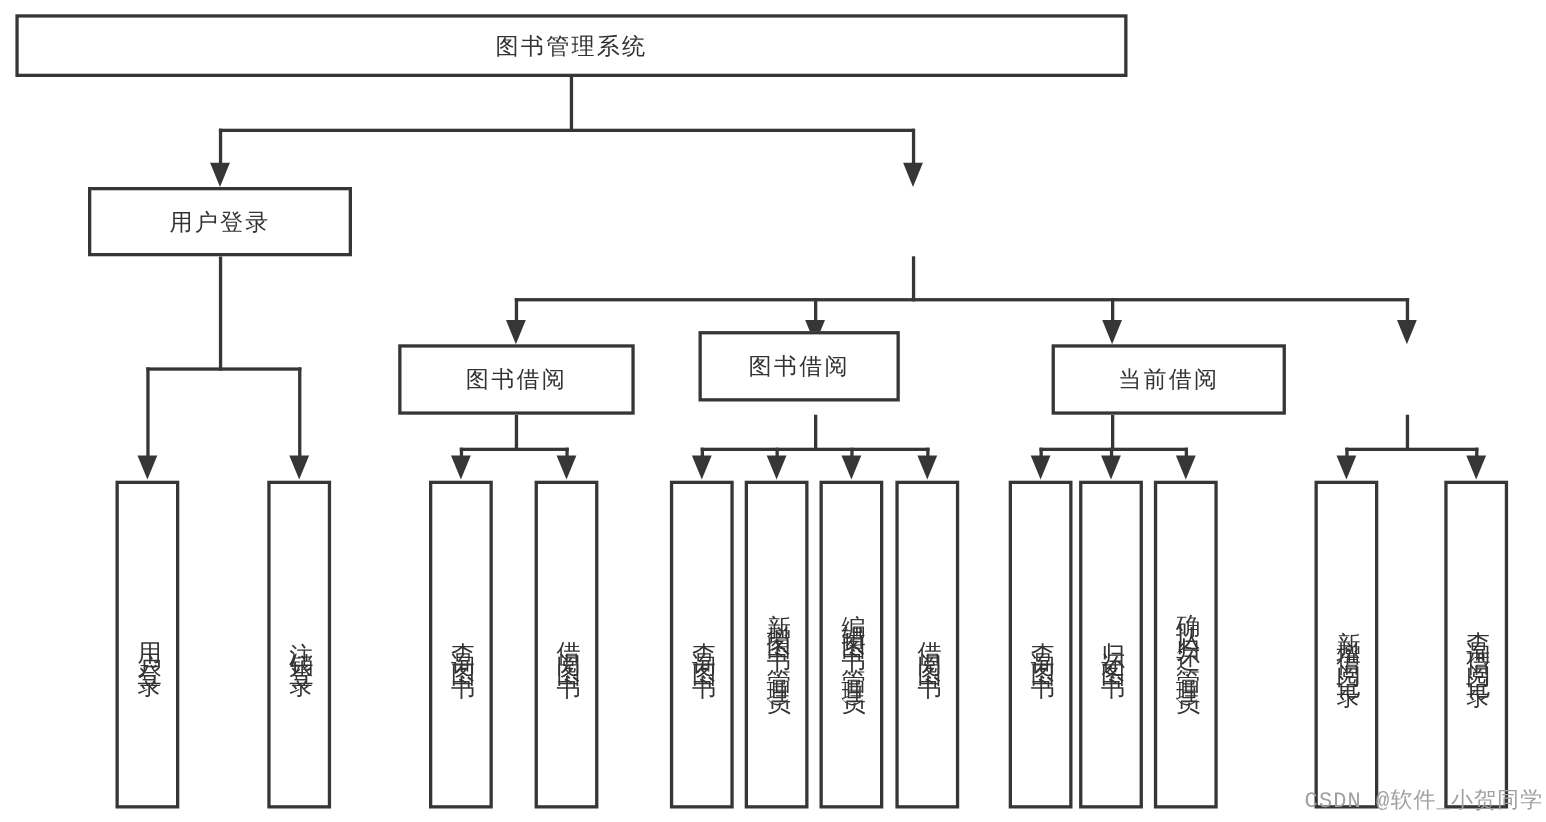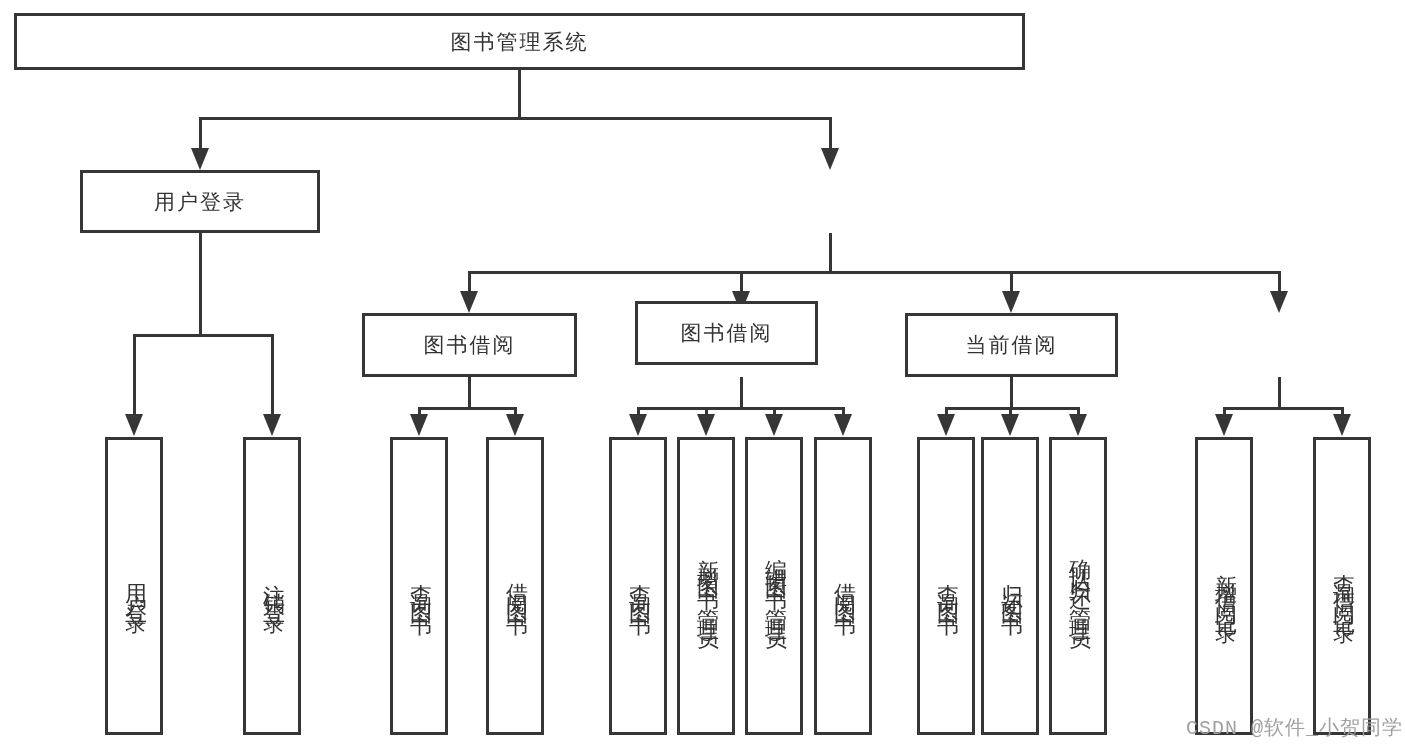--- a/index.html
+++ b/index.html
@@ -93,21 +93,21 @@
   <div class="tri" style="left:1215px;top:414px;"></div>
   <div class="vline" style="left:1341px;top:407px;height:16px;"></div>
   <div class="tri" style="left:1333px;top:414px;"></div>
 
   <div class="box h" style="left:14px;top:13px;width:1011px;height:57px;">图书管理系统</div>
 
   <div class="box h" style="left:80px;top:170px;width:240px;height:63px;">用户登录</div>
 
   <div class="box h" style="left:362px;top:313px;width:215px;height:64px;">图书借阅</div>
   <div class="box h" style="left:635px;top:301px;width:183px;height:64px;">图书借阅</div>
-  <div class="box h" style="left:905px;top:313px;width:213px;height:64px;">当前借阅</div>
+  <div class="box h" style="left:956px;top:313px;width:213px;height:64px;">当前借阅</div>
 
   <div class="box v" style="left:105px;top:437px;width:58px;height:298px;">用户登录</div>
   <div class="box v" style="left:243px;top:437px;width:58px;height:298px;">注销登录</div>
 
   <div class="box v" style="left:390px;top:437px;width:58px;height:298px;">查询图书</div>
   <div class="box v" style="left:486px;top:437px;width:58px;height:298px;">借阅图书</div>
 
   <div class="box v" style="left:609px;top:437px;width:58px;height:298px;">查询图书</div>
   <div class="box v" style="left:677px;top:437px;width:58px;height:298px;">新增图书（管理员）</div>
   <div class="box v" style="left:745px;top:437px;width:58px;height:298px;">编辑图书（管理员）</div>

